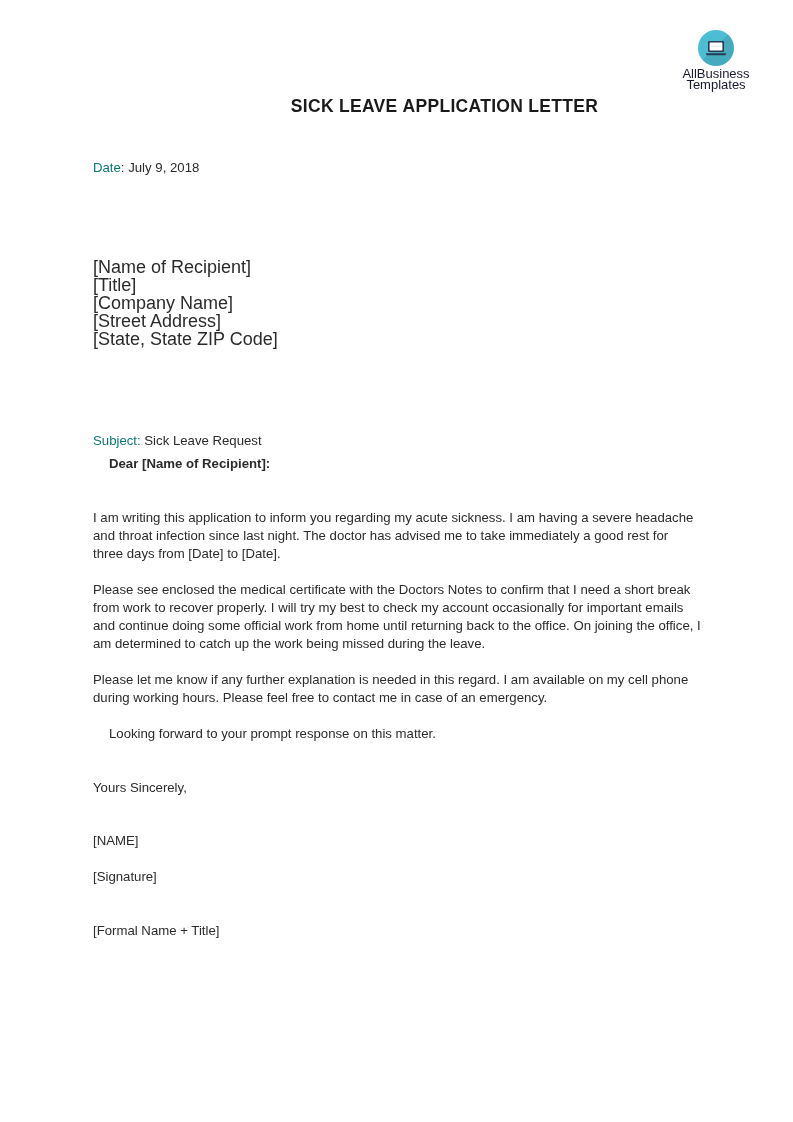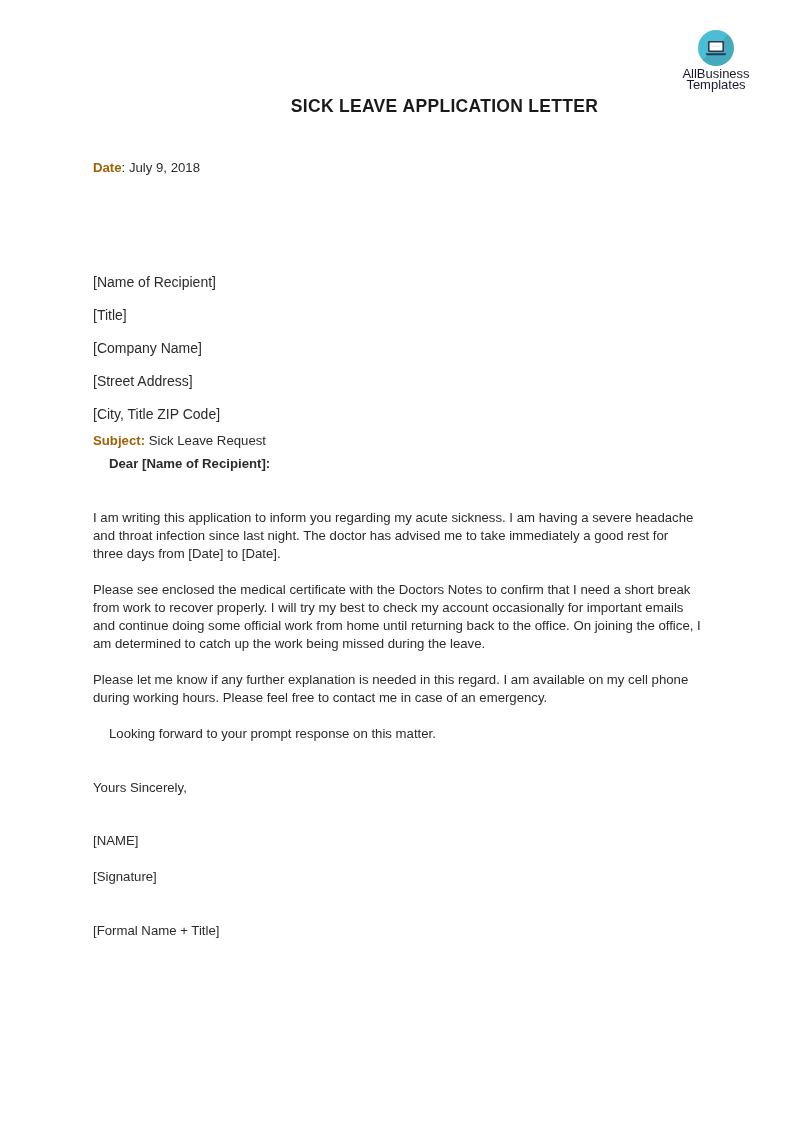--- a/index.html
+++ b/index.html
@@ -74,25 +74,25 @@
     position: absolute;
     top: 0;
     left: 93px;
     width: 610px;
   }
   .line, .para {
     font-size: 13.2px;
     line-height: 18px;
     color: #2b2b2b;
   }
-  .bold { font-weight: bold; color: #a16207; }
+  .bold { font-weight: normal; color: #0f766e; }
 
   .date-line   { position: absolute; top: 159px; left: 0; white-space: nowrap; }
   .recipient   { position: absolute; top: 258px; left: 0; }
-  .recipient div { font-size: 14px; line-height: 18px; margin-top: 15px; }
+  .recipient div { font-size: 18px; line-height: 18px; }
   .subject     { position: absolute; top: 384px; left: 0; white-space: nowrap; margin-top: 48px; }
   .salutation  { position: absolute; top: 455px; left: 16px; white-space: nowrap; font-weight: bold; }
 
   .para-1  { position: absolute; top: 509px; left: 0; width: 608px; }
   .para-2  { position: absolute; top: 581px; left: 0; width: 608px; }
   .para-3  { position: absolute; top: 671px; left: 0; width: 608px; }
   .para-4  { position: absolute; top: 725px; left: 0; width: 608px; margin-left: 16px; }
 
   .closing    { position: absolute; top: 779px; left: 0; }
   .sig-name   { position: absolute; top: 832px; left: 0; }
@@ -122,21 +122,21 @@
 
 <div class="letter">
 
   <div class="line date-line"><span class="bold">Date</span><span>: July 9, 2018</span></div>
 
   <div class="recipient">
     <div>[Name of Recipient]</div>
     <div>[Title]</div>
     <div>[Company Name]</div>
     <div>[Street Address]</div>
-    <div>[City, Title ZIP Code]</div>
+    <div>[State, State ZIP Code]</div>
   </div>
 
   <div class="line subject"><span class="bold">Subject:</span><span> Sick Leave Request</span></div>
 
   <div class="line salutation">Dear [Name of Recipient]:</div>
 
   <div class="para para-1">I am writing this application to inform you regarding my acute sickness. I am having a severe headache and throat infection since last night. The doctor has advised me to take immediately a good rest for three days from [Date] to [Date].</div>
   <div class="para para-2">Please see enclosed the medical certificate with the Doctors Notes to confirm that I need a short break from work to recover properly. I will try my best to check my account occasionally for important emails and continue doing some official work from home until returning back to the office. On joining the office, I am determined to catch up the work being missed during the leave.</div>
   <div class="para para-3">Please let me know if any further explanation is needed in this regard. I am available on my cell phone during working hours. Please feel free to contact me in case of an emergency.</div>
   <div class="para para-4">Looking forward to your prompt response on this matter.</div>

